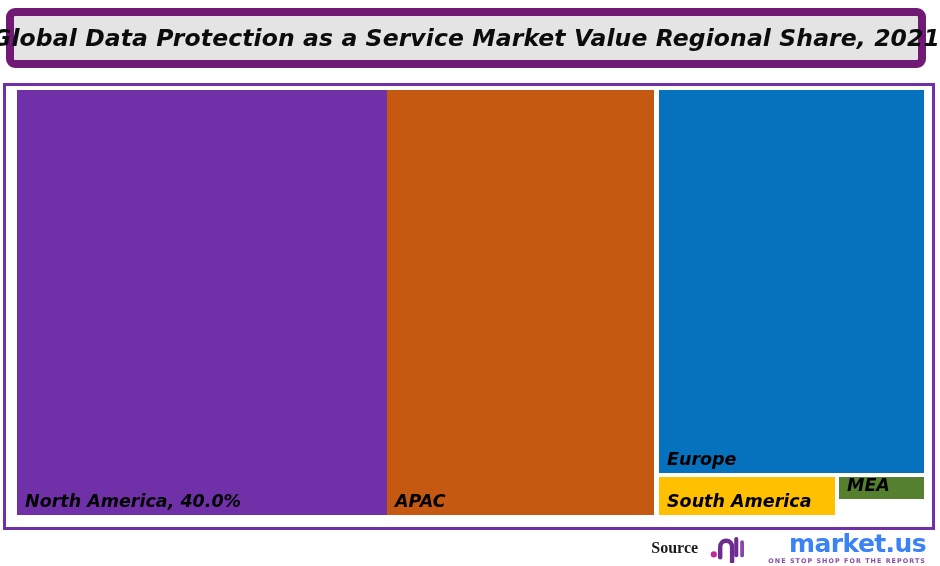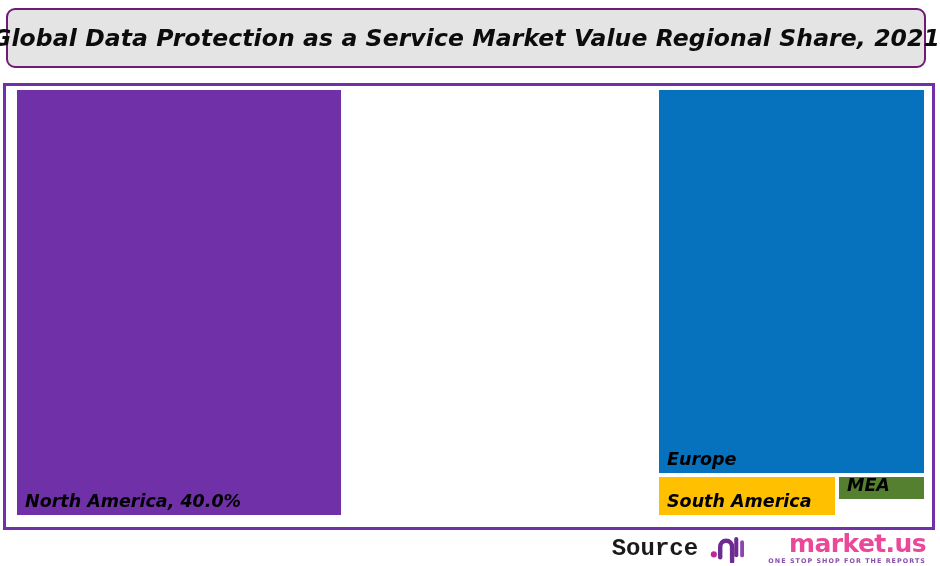--- a/index.html
+++ b/index.html
@@ -17,21 +17,21 @@
 
   
   #title-banner {
     position: absolute;
     left: 6px;
     top: 8px;
     width: 920px;
     height: 60px;
     box-sizing: border-box;
     background: #E4E4E4;
-    border: 2px solid #701a75;
+    border: 8px solid #701a75;
     border-radius: 9px;
     display: flex;
     align-items: center;
     justify-content: center;
   }
   #title-text {
     font-size: 23.5px;
     font-weight: bold;
     font-style: italic;
     color: #0c0c0c;
@@ -76,46 +76,46 @@
     top: 530px;
     width: 940px;
     height: 36px;
     display: flex;
     align-items: center;
     justify-content: flex-end;
     padding-right: 14px;
     box-sizing: border-box;
   }
   #source-label {
-    font-size: 24px;
+    font-size: 16px;
     font-weight: bold;
     color: #1a1a1a;
     margin-right: 12px;
-    font-family: Liberation Mono, monospace;
+    font-family: Liberation Serif, serif;
   }
   #brand-logo {
     display: flex;
     align-items: center;
   }
   #logo-mark {
     width: 34px;
     height: 30px;
     margin-right: 5px;
     display: block;
   }
   #brand-text-wrap {
     display: flex;
     flex-direction: column;
     justify-content: center;
     line-height: 1;
   }
   #brand-name {
     font-size: 25px;
     font-weight: bold;
-    color: #ec4899;
+    color: #3b82f6;
     letter-spacing: -0.6px;
     font-family: "DejaVu Sans", "Liberation Sans", sans-serif;
     margin-left: 40px;
   }
   #brand-tagline {
     font-size: 6.4px;
     font-weight: bold;
     color: #8a4fa8;
     letter-spacing: 1.05px;
     margin-top: 2px;
@@ -126,24 +126,27 @@
 </style>
 </head>
 <body>
 
 <div id="title-banner">
   <div id="title-text">Global Data Protection as a Service Market Value Regional Share, 2021</div>
 </div>
 
 <div id="chart-panel">
 
-  <div class="tm-cell" style="left:11px; top:4px; width:324px; height:425px; background:#7030A8;">
+  <div class="tm-cell" style="left:11px; top:4px; width:396px; height:425px; background:#7030A8;">
     <div class="tm-label">North America, 40.0%</div>
   </div>
 
+  <div class="tm-cell" style="left:381px; top:4px; width:267px; height:425px; background:#C65911;">
+    <div class="tm-label">APAC</div>
+  </div>
 
   <div class="tm-cell" style="left:653px; top:4px; width:265px; height:383px; background:#0672BE;">
     <div class="tm-label">Europe</div>
   </div>
 
   <div class="tm-cell" style="left:653px; top:391px; width:176px; height:38px; background:#FFC000;">
     <div class="tm-label">South America</div>
   </div>
 
   <div class="tm-cell" style="left:833px; top:391px; width:85px; height:22px; background:#558030;">

